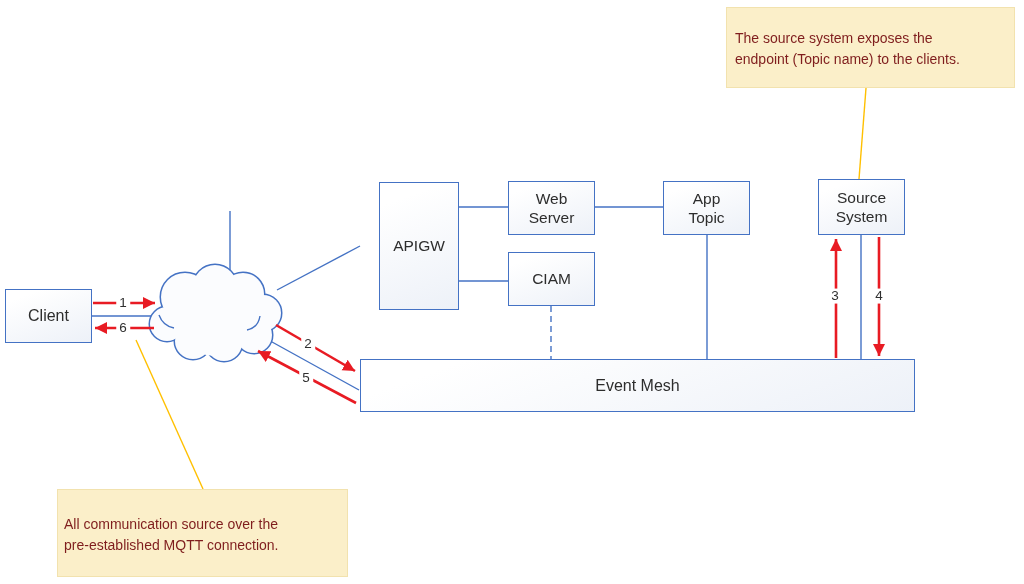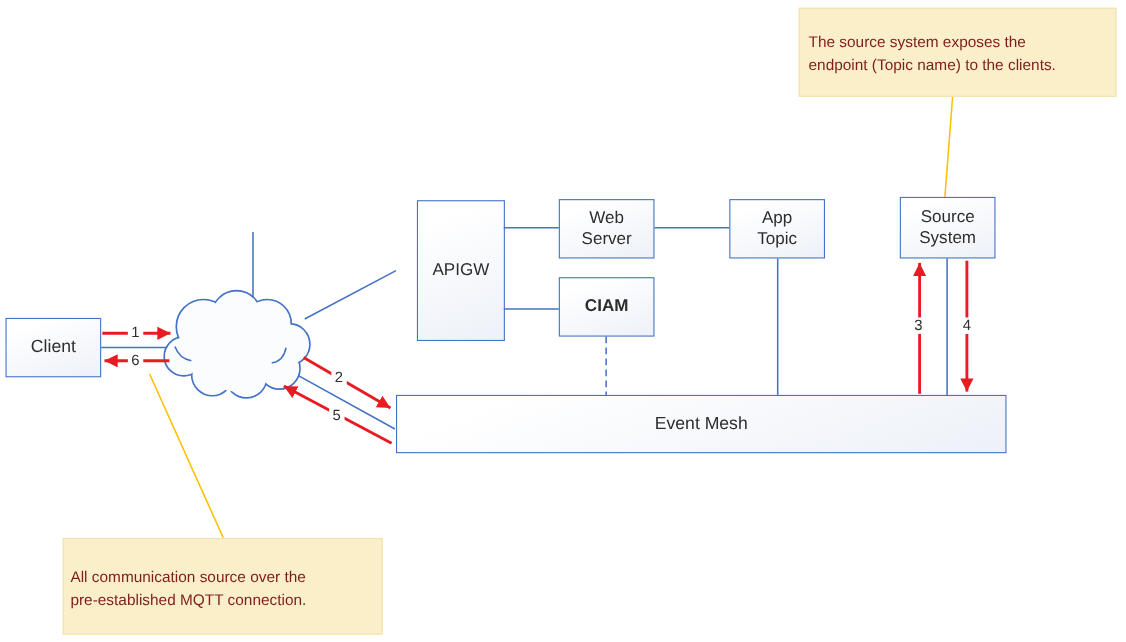--- a/index.html
+++ b/index.html
@@ -110,21 +110,21 @@
   </svg>
 
   <div class="node" style="left:5px;top:289px;width:87px;height:54px;font-size:16px;">Client</div>
 
 
   <div class="node" style="left:360px;top:182px;width:80px;height:128px;margin-left:19px;">APIGW</div>
 
   <div class="node" style="left:508px;top:181px;width:87px;height:54px;">Web
 Server</div>
 
-  <div class="node" style="left:508px;top:252px;width:87px;height:54px;font-weight:bold;">CIAM</div>
+  <div class="node" style="left:508px;top:252px;width:87px;height:54px;">CIAM</div>
 
   <div class="node" style="left:663px;top:181px;width:87px;height:54px;">App
 Topic</div>
 
   <div class="node" style="left:818px;top:179px;width:87px;height:56px;text-align:center;">Source
 System</div>
 
   <div class="node" style="left:360px;top:359px;width:555px;height:53px;font-size:16px;text-align:center;">Event Mesh</div>
 
   <div class="note note-source">The source system exposes the

